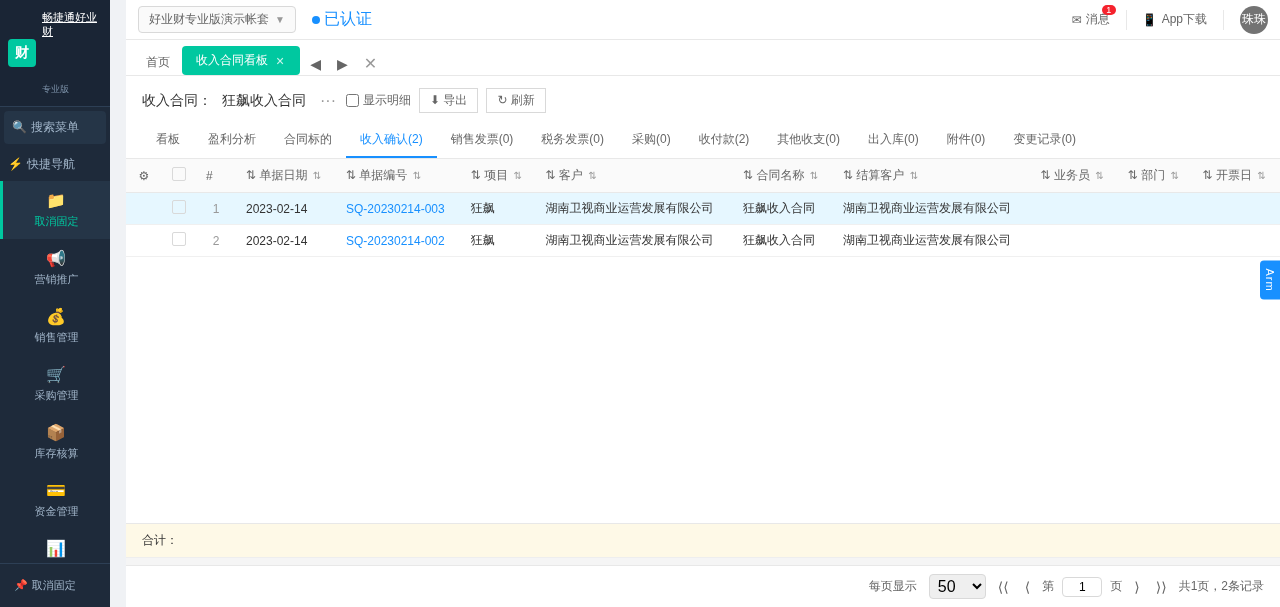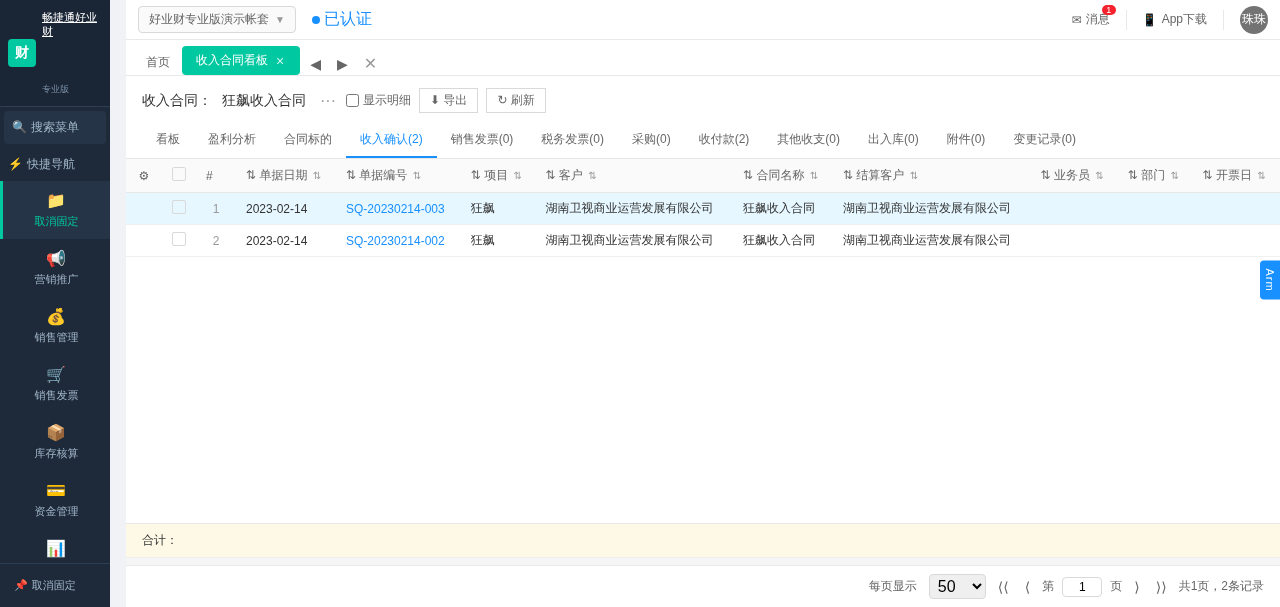--- a/index.html
+++ b/index.html
@@ -135,21 +135,21 @@
         <div class="sidebar-item">
     <span class="sidebar-item-icon">📢</span>
     <span class="sidebar-item-label">营销推广</span>
   </div>
         <div class="sidebar-item">
     <span class="sidebar-item-icon">💰</span>
     <span class="sidebar-item-label">销售管理</span>
   </div>
         <div class="sidebar-item">
     <span class="sidebar-item-icon">🛒</span>
-    <span class="sidebar-item-label">销售发票</span>
+    <span class="sidebar-item-label">采购管理</span>
   </div>
         <div class="sidebar-item">
     <span class="sidebar-item-icon">📦</span>
     <span class="sidebar-item-label">库存核算</span>
   </div>
         <div class="sidebar-item">
     <span class="sidebar-item-icon">💳</span>
     <span class="sidebar-item-label">资金管理</span>
   </div>
         <div class="sidebar-item">

